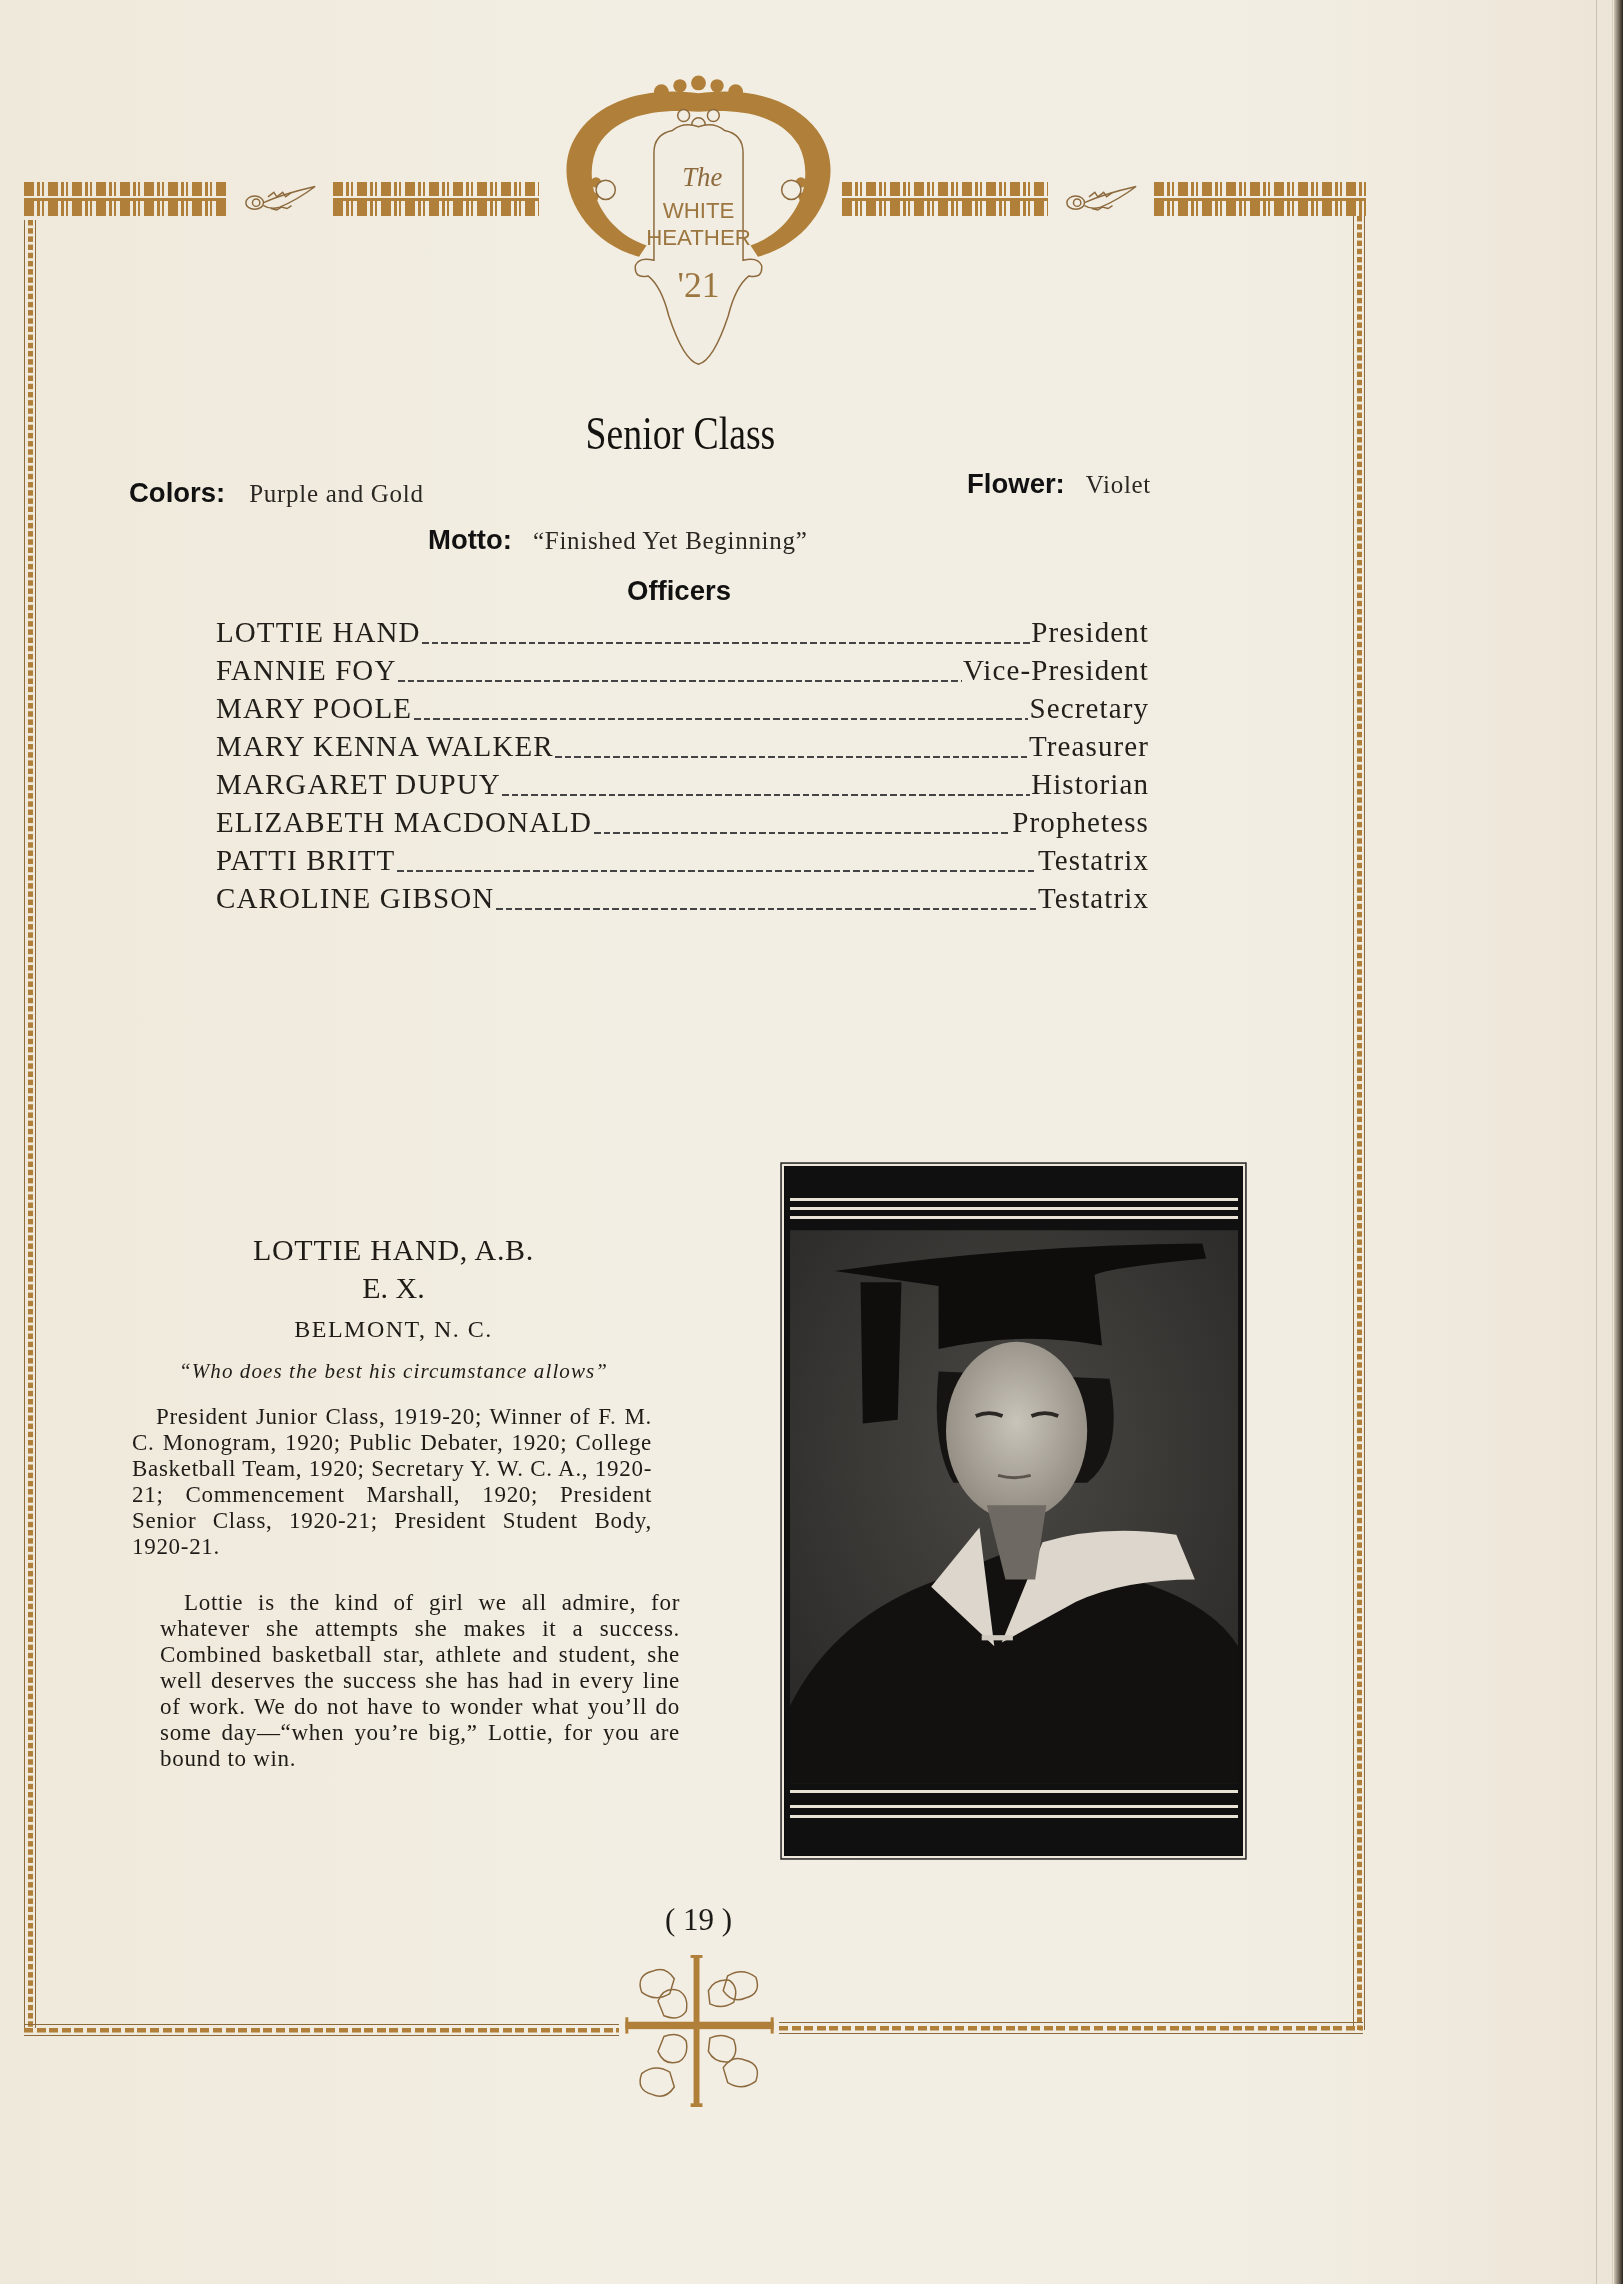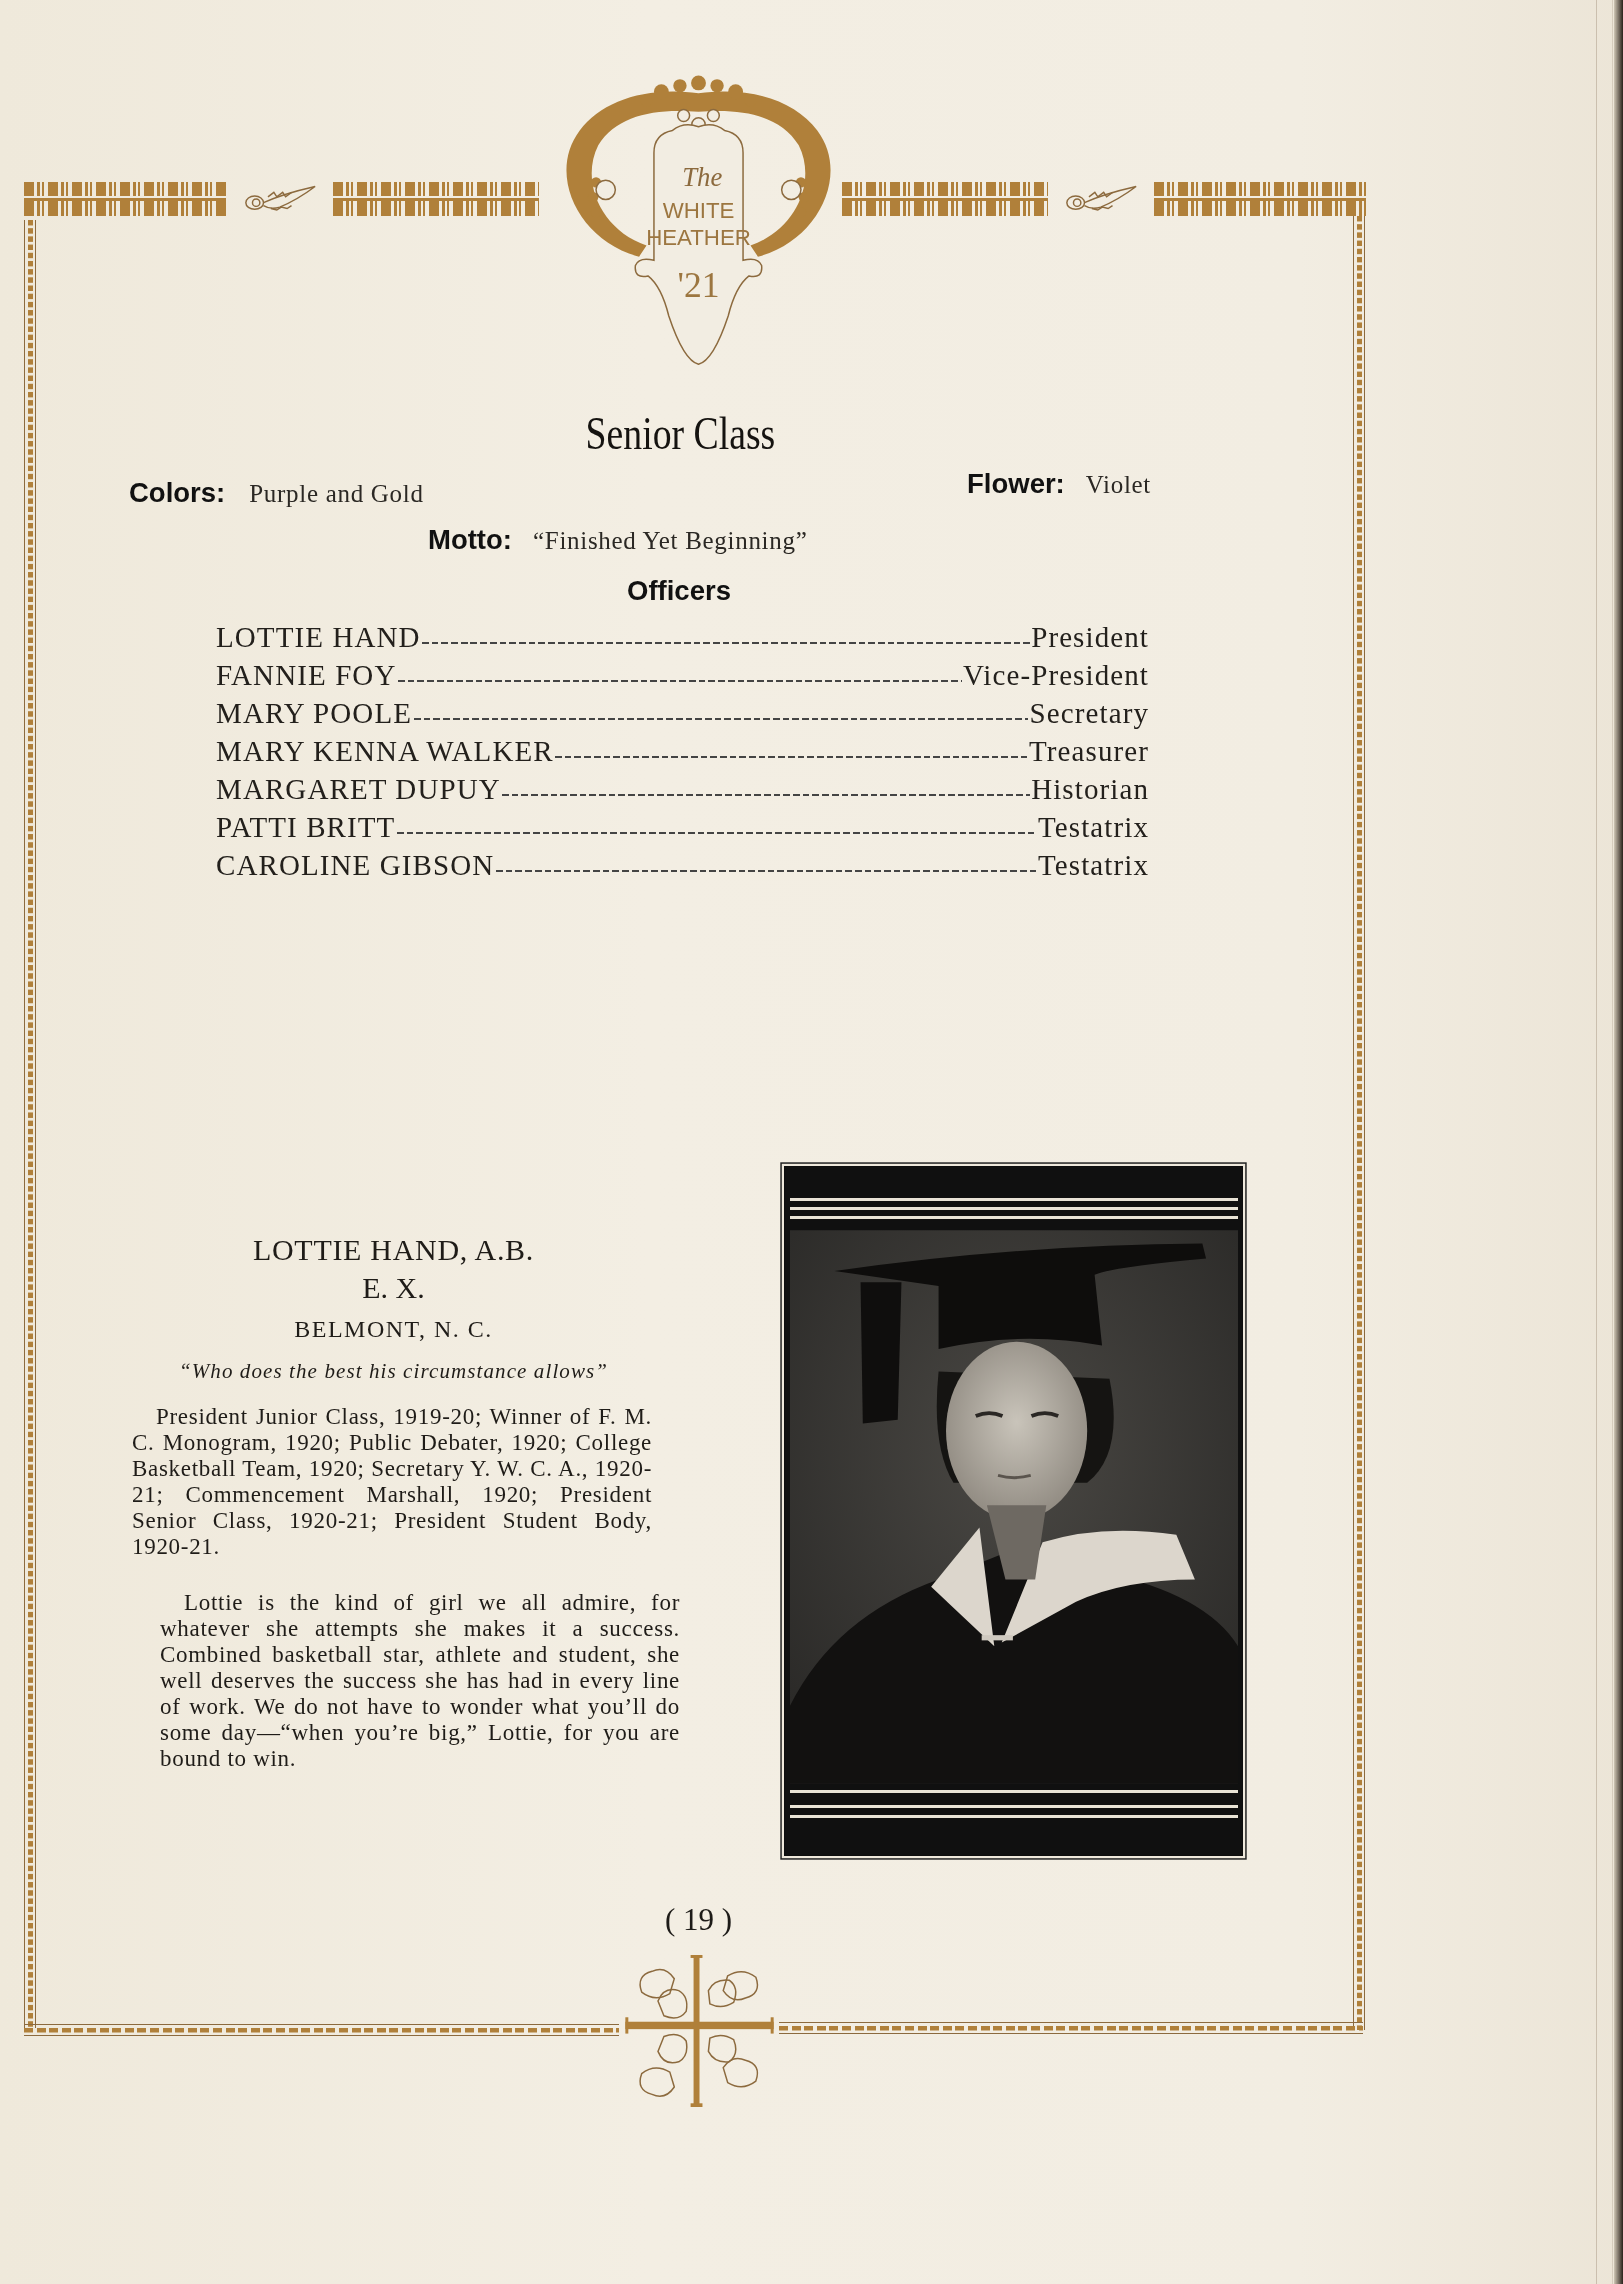--- a/index.html
+++ b/index.html
@@ -57,21 +57,21 @@
   }
   .label-bold {
     font-family:"Liberation Sans", "DejaVu Sans", sans-serif; font-weight:bold;
     font-size:27.5px; color:#111;
   }
   .val { font-size:25px; color:#2b2824; letter-spacing:0.7px; }
   .abs { position:absolute; white-space:nowrap; }
 
   .officers { position:absolute; left:216px; top:616px; width:933px; }
   .off-row {
-    display:flex; align-items:flex-end; height:38px;
+    display:flex; align-items:flex-start; height:38px;
     font-size:29px; color:#23201c; letter-spacing:1.1px;
   }
   .off-name { white-space:nowrap; }
   .off-leader {
     flex:1; margin:0 1.5px; height:1.5px; align-self:flex-end; margin-bottom:10.4px;
     background: repeating-linear-gradient(90deg, #444 0 6.7px, transparent 6.7px 9.7px);
   }
   .off-role { white-space:nowrap; }
 
   .bio-center { position:absolute; left:126px; width:535px; text-align:center; white-space:nowrap; color:#1f1c18; }
@@ -200,20 +200,25 @@
         <span class="off-name">MARY KENNA WALKER</span>
         <span class="off-leader"></span>
         <span class="off-role">Treasurer</span>
       </div>
     <div class="off-row">
         <span class="off-name">MARGARET DUPUY</span>
         <span class="off-leader"></span>
         <span class="off-role">Historian</span>
       </div>
     <div class="off-row">
+        <span class="off-name">ELIZABETH MACDONALD</span>
+        <span class="off-leader"></span>
+        <span class="off-role">Prophetess</span>
+      </div>
+    <div class="off-row">
         <span class="off-name">PATTI BRITT</span>
         <span class="off-leader"></span>
         <span class="off-role">Testatrix</span>
       </div>
     <div class="off-row">
         <span class="off-name">CAROLINE GIBSON</span>
         <span class="off-leader"></span>
         <span class="off-role">Testatrix</span>
       </div>
   </div>

